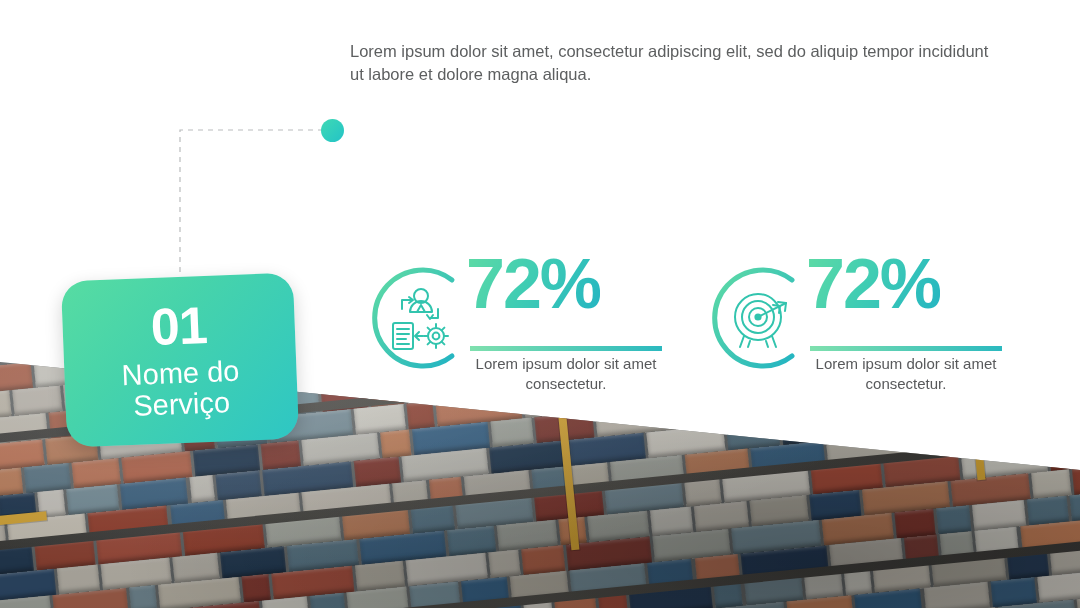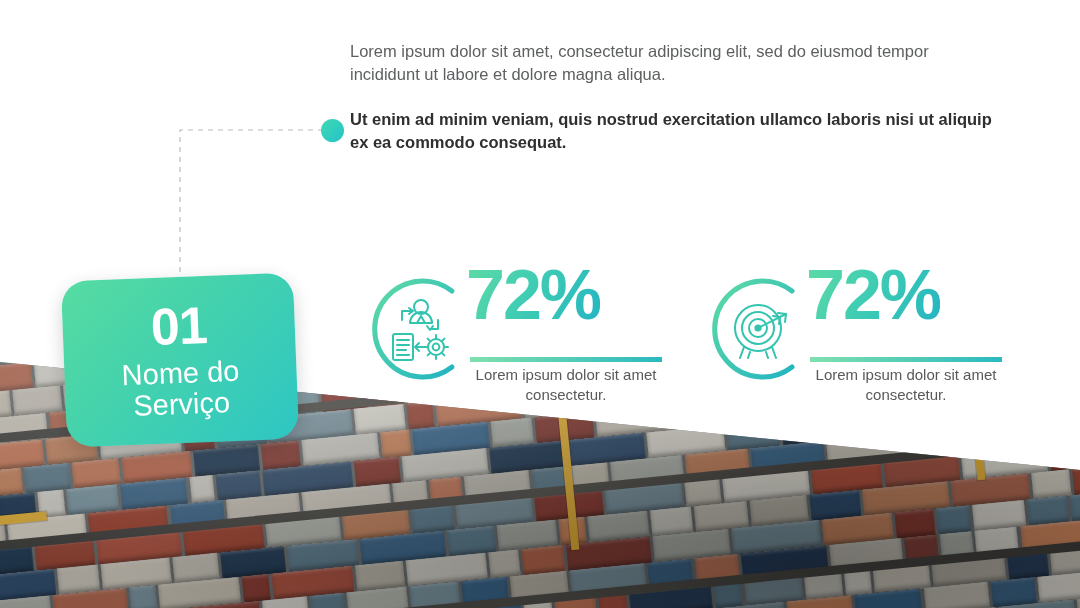--- a/index.html
+++ b/index.html
@@ -54,21 +54,21 @@
   .copy{position:absolute;left:350px;top:40px;width:645px;}
   .para{color:#5d5f60;font-size:16.5px;line-height:1.42;margin:0 0 21px 0;}
   .para.strong{color:#2d2f31;font-weight:bold;margin-bottom:22px;}
   .bullet-dot{
     position:absolute;left:321px;top:119px;width:23px;height:23px;border-radius:50%;
     background:linear-gradient(135deg,#3fd9b4,#23c3c7);
   }
 
   
   .stats{position:absolute;left:360px;top:258px;width:660px;height:135px;}
-  .stat{position:absolute;top:11px;width:310px;height:135px;}
+  .stat{position:absolute;top:0;width:310px;height:135px;}
   .stat.s1{left:0;}
   .stat.s2{left:340px;}
   .stat .arc{position:absolute;left:0;top:0;width:120px;height:120px;}
   .stat .icon{position:absolute;left:20px;top:21px;width:80px;height:80px;}
   .stat .pct{
     position:absolute;left:106px;top:-9px;font-size:70px;font-weight:bold;line-height:1;
     background:linear-gradient(120deg,#5fdba4 0%,#40cdb3 45%,#23b4c2 100%);
     -webkit-background-clip:text;background-clip:text;color:transparent;
     letter-spacing:-2px;
   }
@@ -355,22 +355,21 @@
 
   <div class="num-card">
     <div class="num">01</div>
     <div class="name">
       <div>Nome do</div>
       <div>Serviço</div>
     </div>
   </div>
 
   <div class="copy">
-    <p class="para">Lorem ipsum dolor sit amet, consectetur adipiscing elit, sed do eiusmod tempor incididunt ut labore et dolore magna aliqua.</p>
-    <p class="para strong">Ut enim ad minim veniam, quis nostrud exercitation ullamco laboris nisi ut aliquip ex ea commodo consequat.</p>
+    <p class="para">Lorem ipsum dolor sit amet, consectetur adipiscing elit, sed do aliquip tempor incididunt ut labore et dolore magna aliqua.</p>
   </div>
   <div class="bullet-dot"></div>
 
   <div class="stats">
 
     <div class="stat s1">
       <svg class="arc" viewBox="0 0 120 120">
         <defs>
           <linearGradient id="ag1" x1="0" y1="0" x2="1" y2="1">
             <stop offset="0" stop-color="#5fdba4"></stop>

